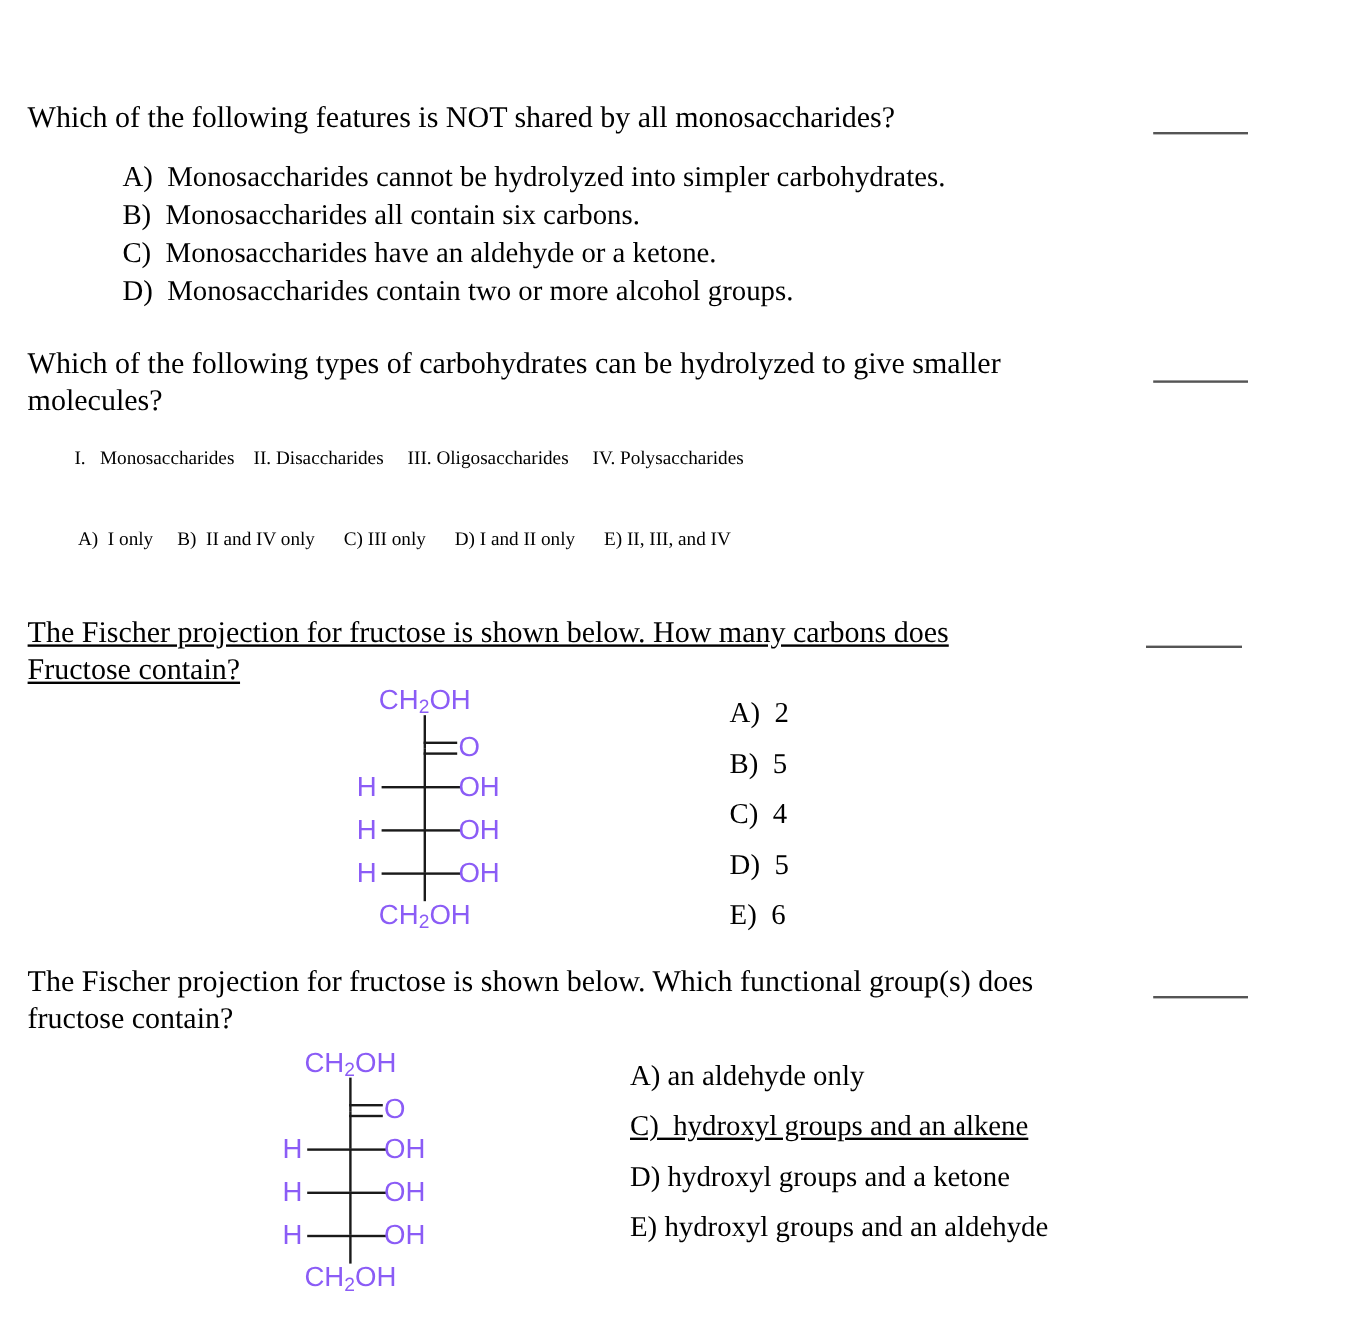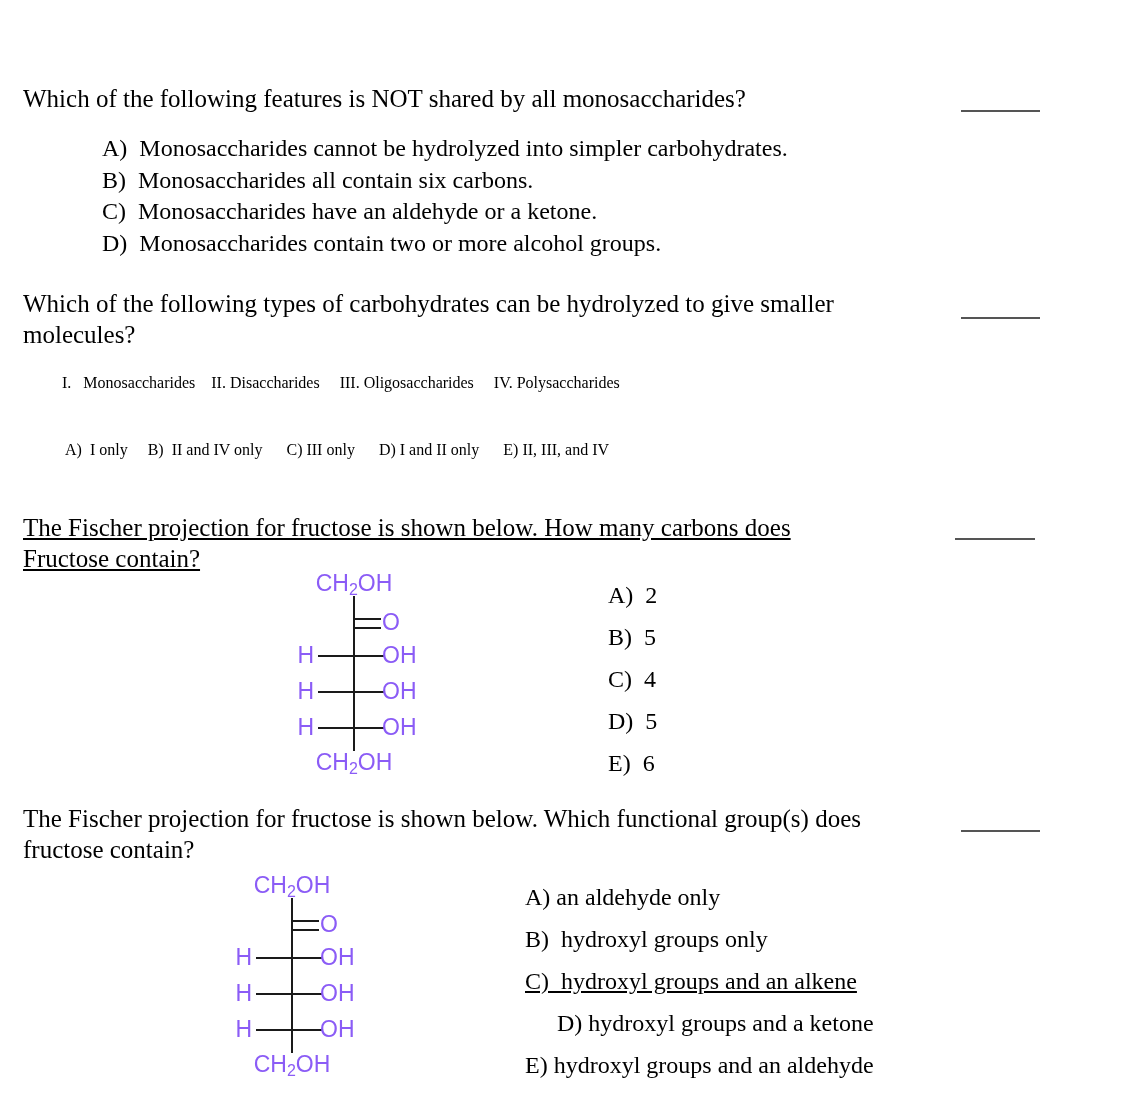--- a/index.html
+++ b/index.html
@@ -184,19 +184,18 @@
     <span class="lbl rgt" style="left:32px; top:146px;">H</span>
     <div class="hbond" style="left:36px; top:157px; width:66px;"></div>
     <span class="lbl" style="left:100px; top:146px;">OH</span>
     <div class="vbond" style="left:71px; top:157px; height:24px;"></div>
 
     <span class="lbl ctr" style="left:72px; top:181px;"><span>CH</span><sub>2</sub><span>OH</span></span>
   </div>
 
   <div class="choice-list" style="left:505px; top:876px;">
     <div class="row" style="line-height:42px;">A) an aldehyde only</div>
-    <div class="row" style="line-height:42px;">B)  hydroxyl groups only</div>
     <div class="row" style="line-height:42px;text-decoration:underline;">C)  hydroxyl groups and an alkene</div>
-    <div class="row" style="line-height:42px;text-align:right;">D) hydroxyl groups and a ketone</div>
+    <div class="row" style="line-height:42px;">D) hydroxyl groups and a ketone</div>
     <div class="row" style="line-height:42px;">E) hydroxyl groups and an aldehyde</div>
   </div>
 
 </div>
 
 </body></html>

